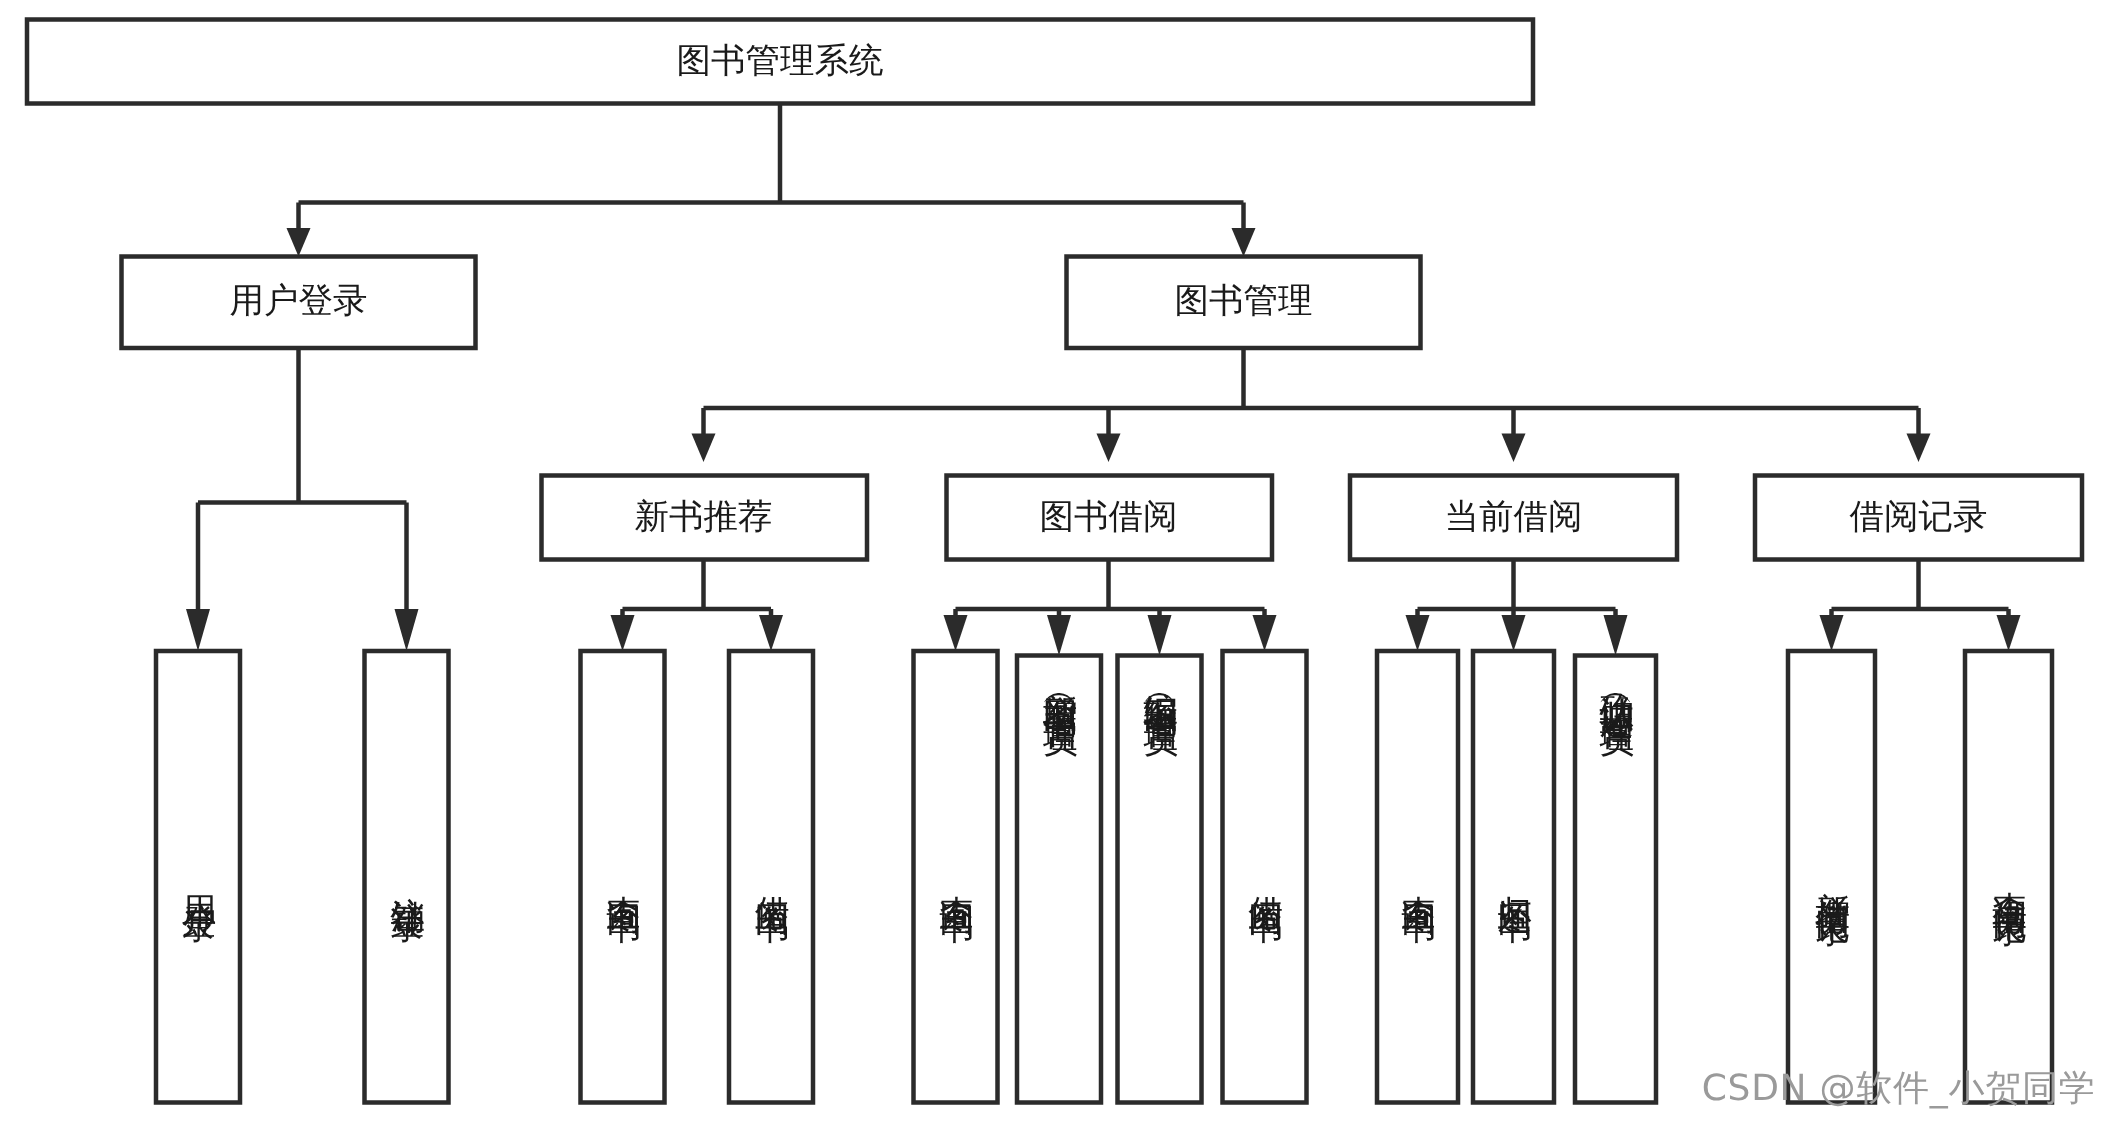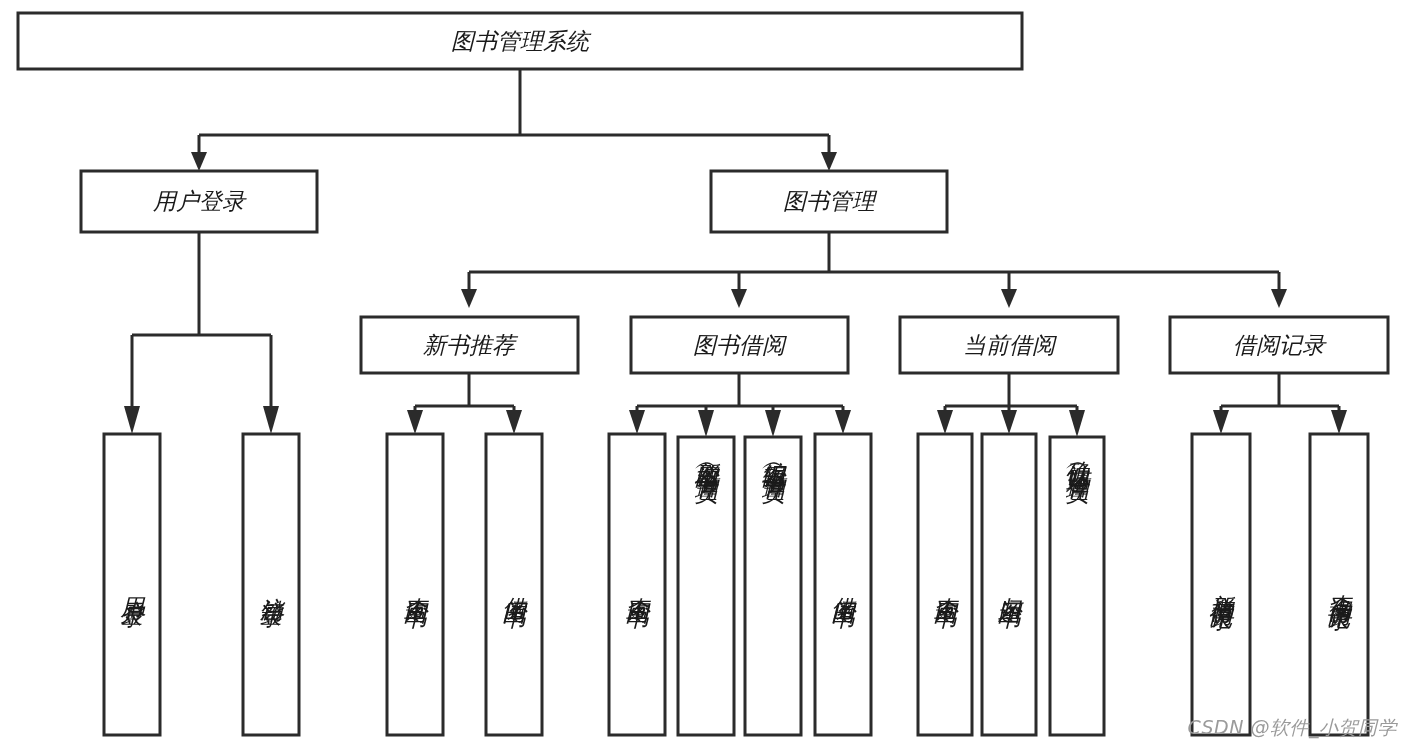--- a/index.html
+++ b/index.html
@@ -13,21 +13,20 @@
     font-family: "DejaVu Sans", "Liberation Sans", sans-serif;
     overflow: hidden;
     position: relative;
   }
   #diagram-root {
     position: absolute;
     left: 0;
     top: 0;
     width: 1405px;
     height: 747px;
-    font-style: italic;
   }
   svg.flow {
     display: block;
     width: 1405px;
     height: 747px;
   }
   .node-rect {
     fill: #ffffff;
     stroke: #2b2b2b;
     stroke-width: 3;
@@ -65,21 +64,21 @@
     color: #1a1a1a;
     letter-spacing: 3px;
     white-space: nowrap;
     text-align: center;
   }
   .watermark {
     position: absolute;
     right: 8px;
     bottom: 6px;
     font-family: "DejaVu Sans", "Liberation Sans", sans-serif;
-    font-size: 19px;
+    font-size: 24px;
     color: #9a9a9a;
     white-space: nowrap;
     letter-spacing: 0.5px;
   }
 </style>
 </head>
 <body>
 
 <div id="diagram-root">
 

